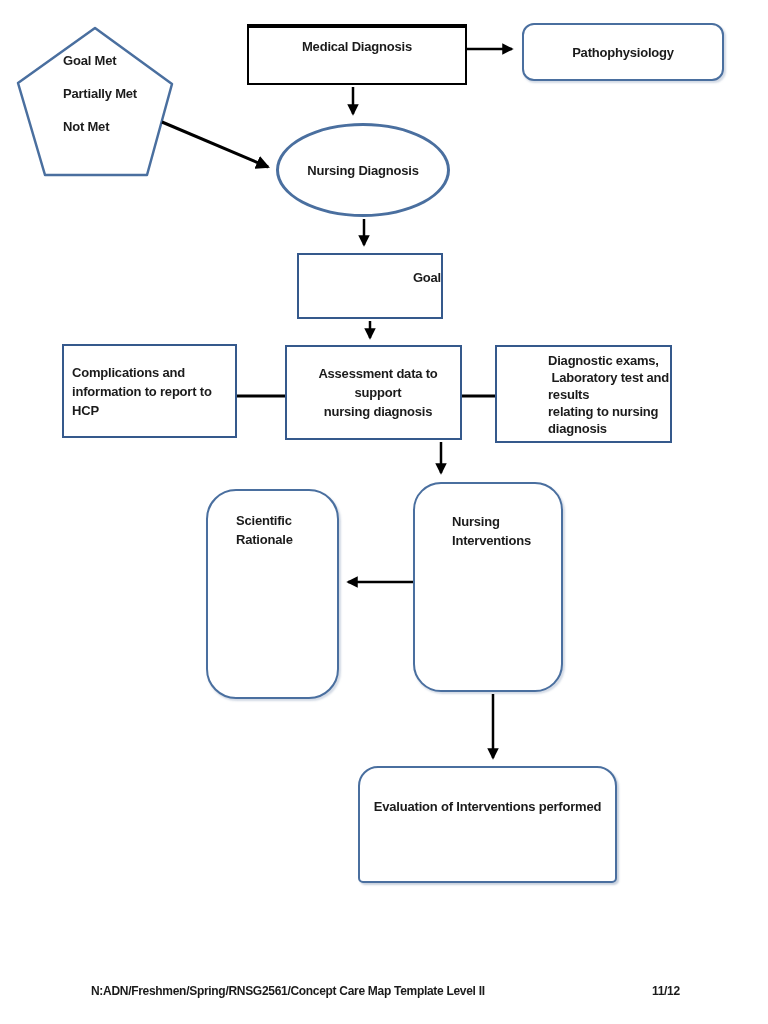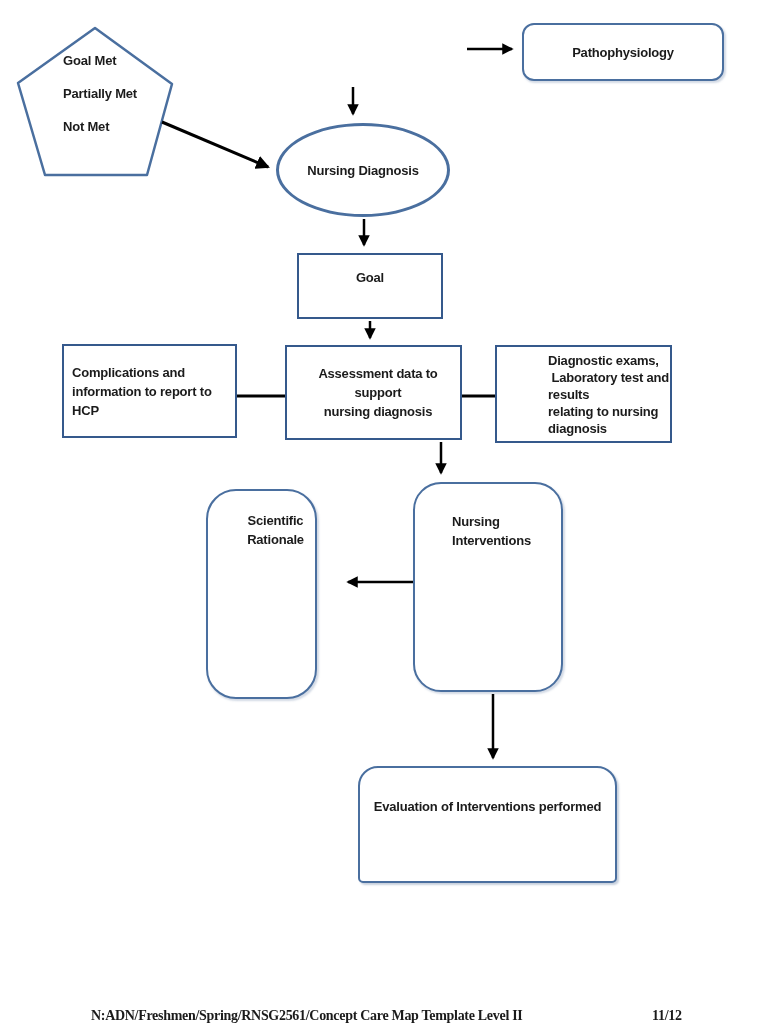--- a/index.html
+++ b/index.html
@@ -27,52 +27,55 @@
   .rounded{border:2.5px solid var(--rounded-border);box-shadow:1.5px 2px 2px rgba(130,150,180,0.35);}
   .lines div{line-height:19px;}
   .prewrap div{white-space:pre-wrap;margin-left:44px;}
 
   #medical{left:247px;top:24px;width:220px;height:61px;border:2px solid #000;border-top-width:4px;text-align:center;padding-top:11px;}
   #patho{left:522px;top:23px;width:202px;height:58px;border-radius:12px;display:flex;align-items:center;justify-content:center;}
   #pentagon-wrap{position:absolute;left:14px;top:24px;width:164px;height:156px;}
   #pentagon-text{position:absolute;left:49px;top:27px;width:74px;}
   #pentagon-text > div{line-height:19px;margin-bottom:14px;}
   #ellipse{left:276px;top:123px;width:174px;height:94px;border-radius:50%;border-width:3px;display:flex;align-items:center;justify-content:center;box-shadow:none;}
-  #goal{left:297px;top:253px;width:146px;height:66px;border-width:2px;text-align:center;padding-top:15px;}
+  #goal{left:297px;top:253px;width:146px;height:66px;border-width:2px;text-align:right;padding-top:15px;}
   #complications{left:62px;top:344px;width:175px;height:94px;display:flex;flex-direction:column;justify-content:center;padding-left:8px;}
   #assessment{left:285px;top:345px;width:177px;height:95px;display:flex;flex-direction:column;justify-content:center;padding-left:9px;text-align:center;}
   #diagnostic{left:495px;top:345px;width:177px;height:98px;display:flex;flex-direction:column;justify-content:center;padding-left:7px;}
   #diagnostic .lines div{line-height:17px;}
-  #rationale{left:206px;top:489px;width:111px;height:210px;border-radius:30px;padding:20px 0 0 28px;text-align:center;}
+  #rationale{left:206px;top:489px;width:133px;height:210px;border-radius:30px;padding:20px 0 0 28px;}
   #interventions{left:413px;top:482px;width:150px;height:210px;border-radius:28px;padding:28px 0 15px 37px;}
   #evaluation{left:358px;top:766px;width:259px;height:117px;border-radius:20px 20px 5px 5px;text-align:center;padding-top:31px;box-shadow:2px 2px 2px rgba(130,150,180,0.45);}
 
   #connectors{position:absolute;left:0;top:0;width:768px;height:1024px;pointer-events:none;}
   #connectors line{stroke:#000;}
 
-  .footer{position:absolute;top:1008px;font-size:14px;letter-spacing:-0.3px;font-family:Liberation Serif, serif;}
+  .footer{position:absolute;top:984px;font-size:12px;letter-spacing:-0.3px;}
   #footer-path{left:91px;}
   #footer-page{left:652px;}
 </style>
 </head>
 <body>
 
 <div class="page">
 
   <div id="pentagon-wrap">
     <svg width="164" height="156" viewBox="0 0 164 156">
       <polygon points="81,4 158,60 133,151 31,151 4,59" fill="#ffffff" stroke="#4a6f9f" stroke-width="2.5" stroke-linejoin="round"></polygon>
     </svg>
     <div id="pentagon-text">
       <div>Goal Met</div>
       <div>Partially Met</div>
       <div>Not Met</div>
     </div>
   </div>
 
+  <div id="medical" class="node">
+    <span>Medical Diagnosis</span>
+  </div>
 
   <div id="patho" class="node rounded">
     <span>Pathophysiology</span>
   </div>
 
   <div id="ellipse" class="node rounded">
     <span>Nursing Diagnosis</span>
   </div>
 
   <div id="goal" class="node rect">

